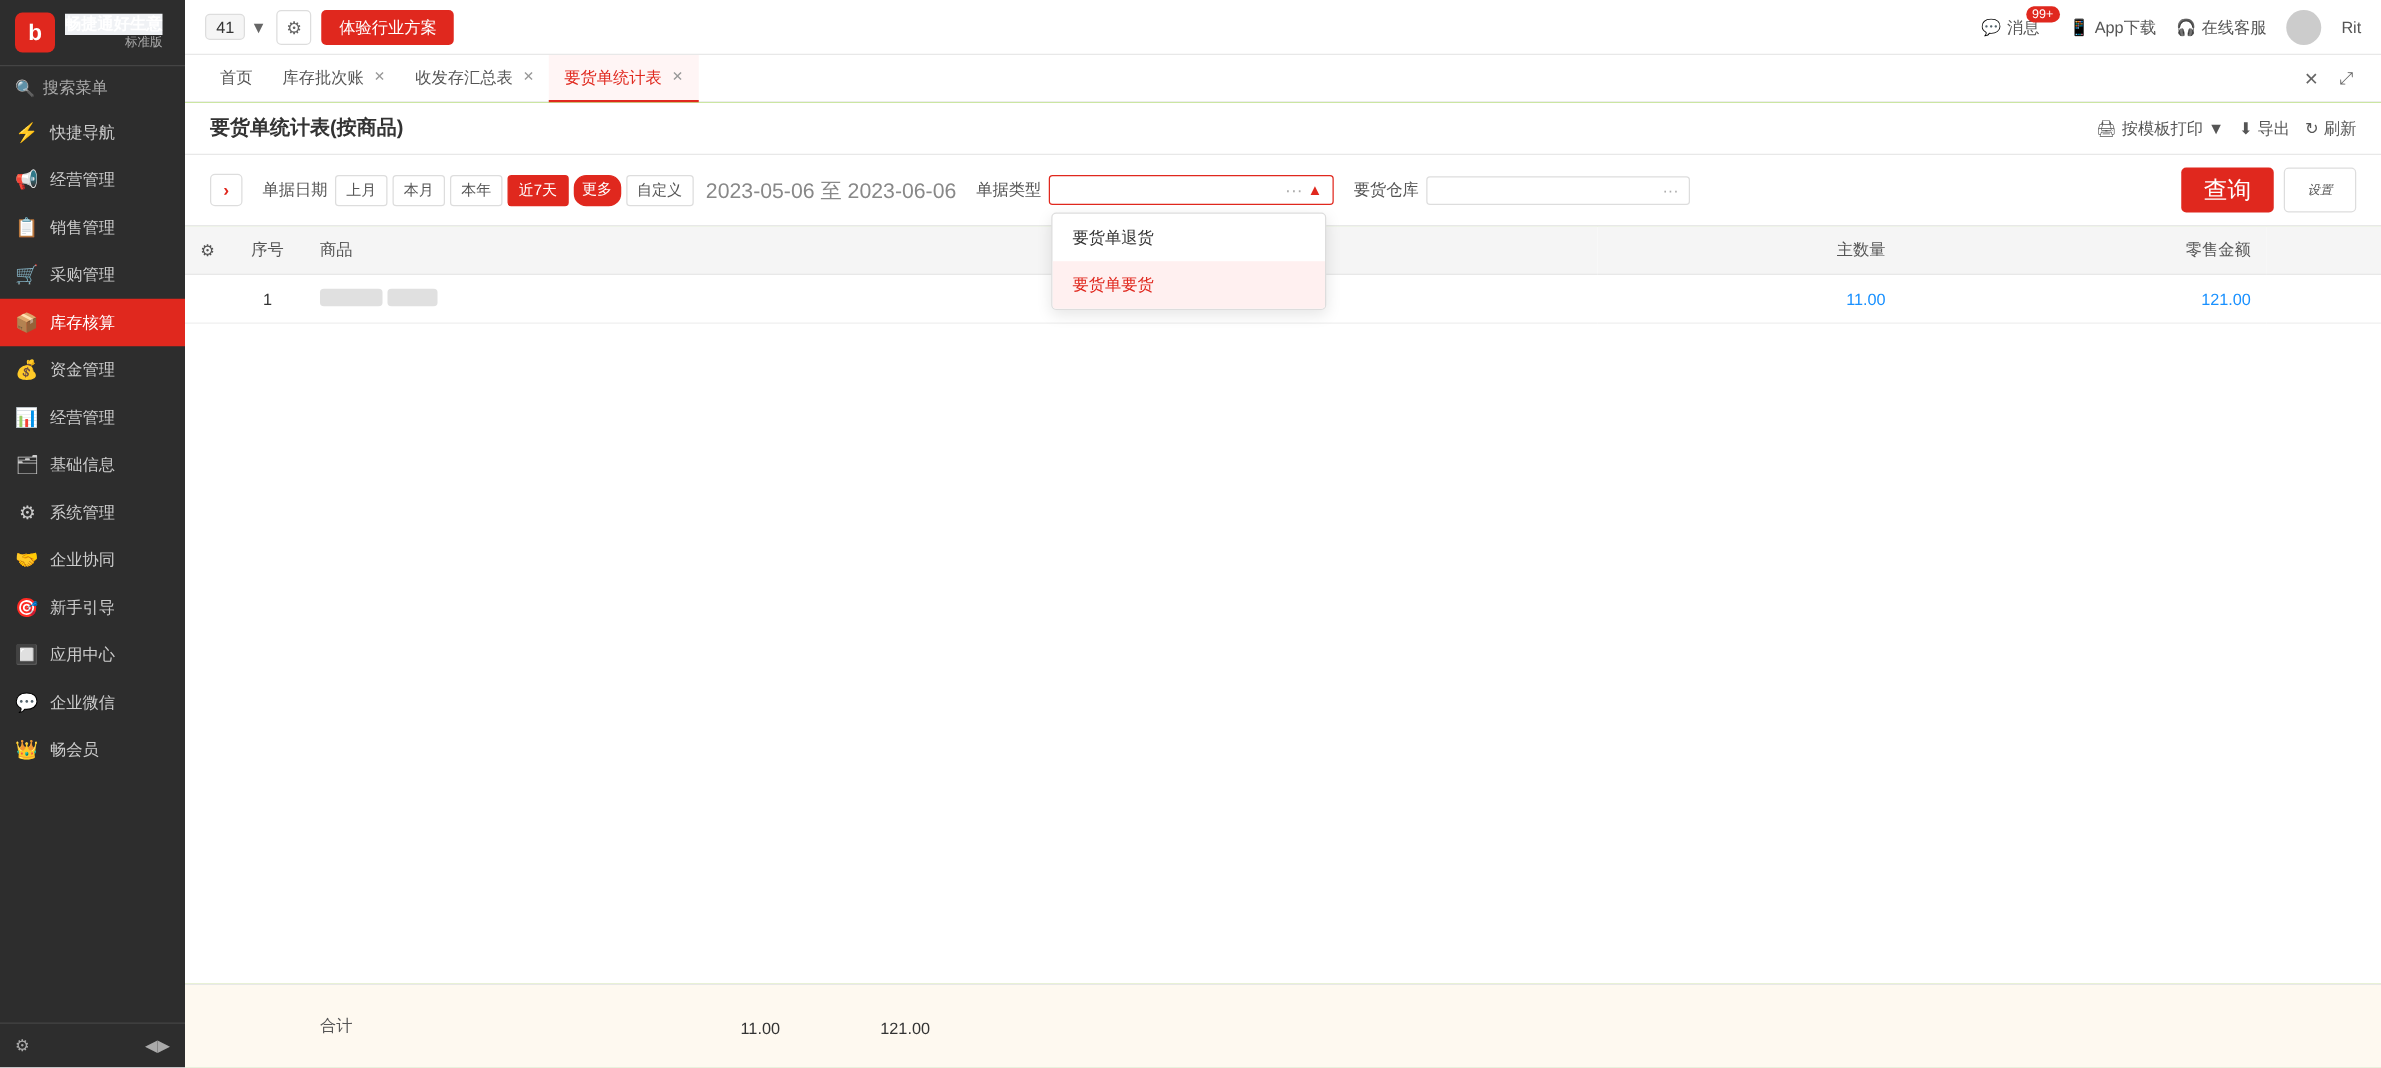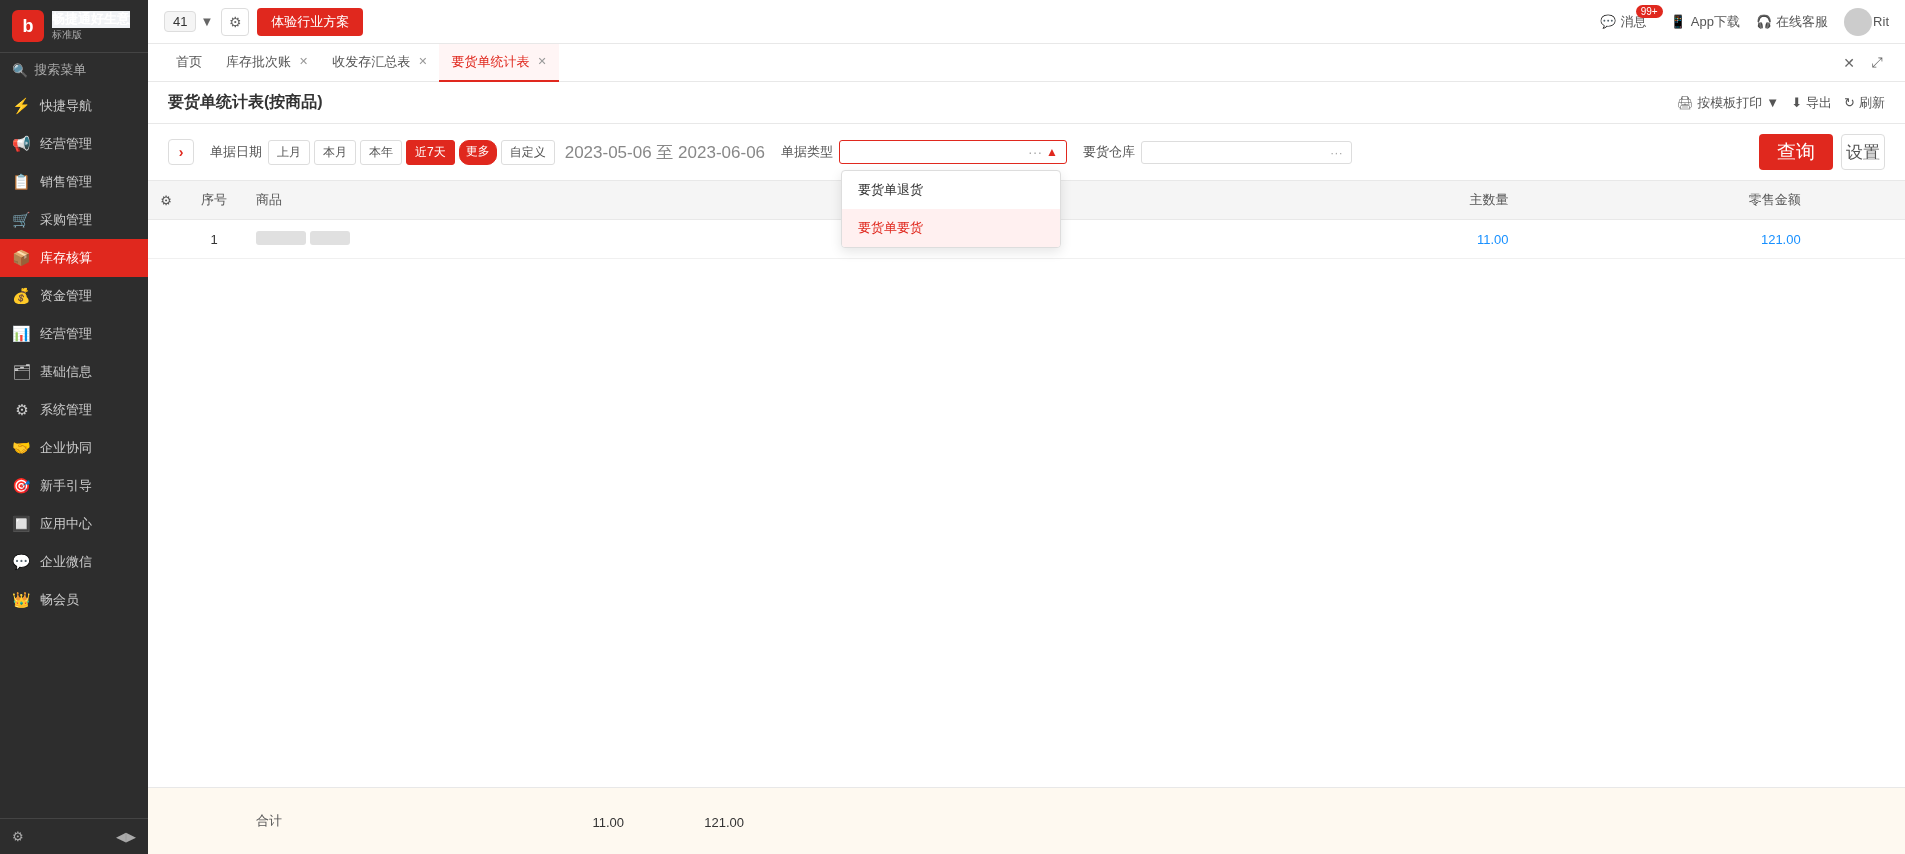--- a/index.html
+++ b/index.html
@@ -31,21 +31,21 @@
       align-items: center;
       justify-content: center;
       font-size: 18px;
       font-weight: bold;
       color: white;
       margin-right: 8px;
       flex-shrink: 0;
     }
     .sidebar-logo .logo-text { font-size: 12px; line-height: 1.3; }
     .sidebar-logo .logo-text .main { font-size: 13px; font-weight: bold; }
-    .sidebar-logo .logo-text .sub { font-size: 10px; color: #aaa; }
+    .sidebar-logo .logo-text .sub { font-size: 10px; color: #aaa; text-align: right; }
 
     .sidebar-search {
       display: flex;
       align-items: center;
       padding: 8px 12px;
       color: #aaa;
       cursor: pointer;
       font-size: 13px;
       gap: 6px;
     }
@@ -369,23 +369,24 @@
       border-radius: 4px;
       padding: 5px 18px;
       font-size: 19px;
       cursor: pointer;
     }
     .settings-btn {
       background: #fff;
       color: #555;
       border: 1px solid #ddd;
       border-radius: 4px;
-      padding: 5px 4px;
-      font-size: 17px;
-      cursor: pointer;
+      padding: 5px 18px;
+      font-size: 10px;
+      cursor: pointer;
+      font-style: italic;
     }
 
     
     .dropdown-menu {
       position: absolute;
       top: 100%;
       left: 0;
       background: #fff;
       border: 1px solid #ddd;
       border-radius: 4px;
@@ -559,21 +560,21 @@
         <span class="badge">99+</span>
       </div>
       <div class="badge-item">
         <span>📱</span>
         <span>App下载</span>
       </div>
       <div class="badge-item">
         <span>🎧</span>
         <span>在线客服</span>
       </div>
-      <div style="display:flex;align-items:center;gap:1px;cursor:pointer;">
+      <div style="display:flex;align-items:center;gap:16px;cursor:pointer;">
         <div class="avatar"></div>
         <span>Rit</span>
       </div>
     </div>
   </div>
 
   <div class="tabs-bar" id="tabs-bar">
   <div class="tab">
         <span>首页</span>
       </div>

